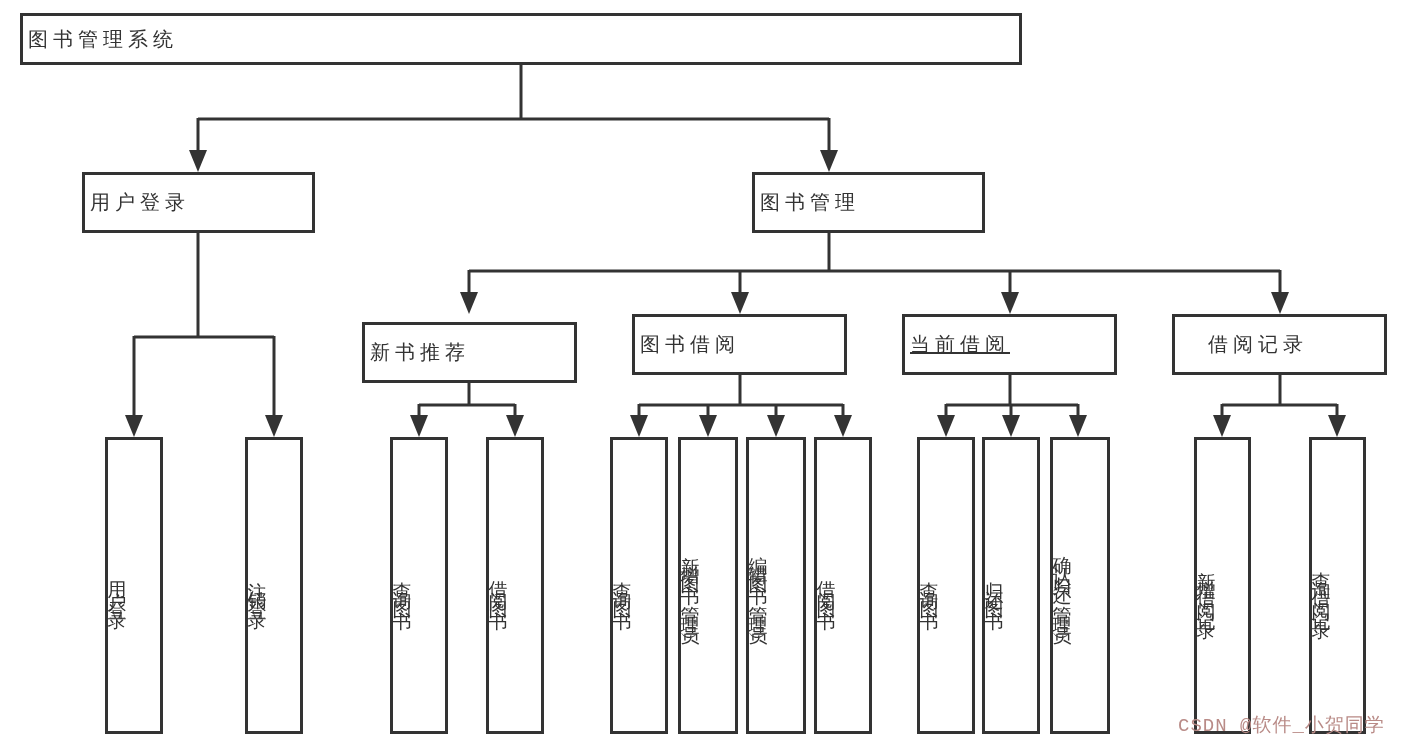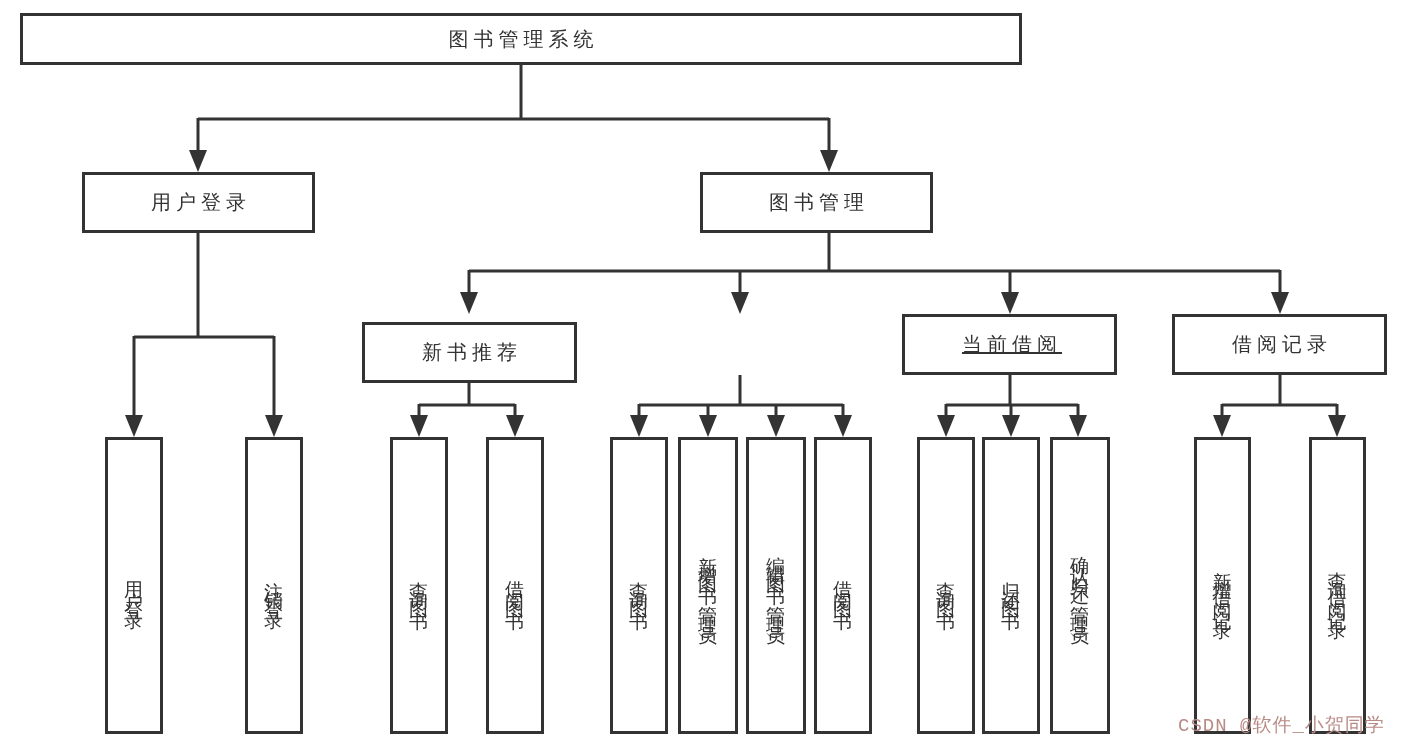--- a/index.html
+++ b/index.html
@@ -14,21 +14,21 @@
     width:1405px;height:747px;
     background:#ffffff;
     overflow:hidden;
   }
   .wires{position:absolute;left:0;top:0;width:1405px;height:747px;}
   .node{
     position:absolute;
     box-sizing:border-box;
     border:3px solid var(--line);
     background:#ffffff;
-    display:flex;align-items:center;justify-content:center;
+    display:flex;align-items:center;
     color:var(--text);
   }
   .hlabel{
     font-size:20px;
     letter-spacing:5px;
     text-indent:5px;
     white-space:nowrap;
     color:var(--text);
   }
   .leaf .vlabel{
@@ -129,31 +129,34 @@
     </g>
   </svg>
 
   <div class="node" style="left:20px;top:13px;width:1002px;height:52px;">
     <span class="hlabel">图书管理系统</span>
   </div>
 
   <div class="node" style="left:82px;top:172px;width:233px;height:61px;">
     <span class="hlabel">用户登录</span>
   </div>
-  <div class="node" style="left:700px;top:172px;width:233px;height:61px;">
+  <div class="node" style="left:752px;top:172px;width:233px;height:61px;">
     <span class="hlabel">图书管理</span>
   </div>
 
   <div class="node" style="left:362px;top:322px;width:215px;height:61px;">
     <span class="hlabel">新书推荐</span>
   </div>
+  <div class="node" style="left:632px;top:314px;width:215px;height:61px;">
+    <span class="hlabel">图书借阅</span>
+  </div>
   <div class="node" style="left:902px;top:314px;width:215px;height:61px;text-decoration:underline;">
     <span class="hlabel">当前借阅</span>
   </div>
-  <div class="node" style="left:1172px;top:314px;width:215px;height:61px;">
+  <div class="node" style="left:1172px;top:314px;width:215px;height:61px;padding-left:28px;">
     <span class="hlabel">借阅记录</span>
   </div>
 
   <div class="node leaf" style="left:105px;top:437px;width:58px;height:297px;">
     <span class="vlabel">用户登录</span>
   </div>
   <div class="node leaf" style="left:245px;top:437px;width:58px;height:297px;">
     <span class="vlabel">注销登录</span>
   </div>
 

